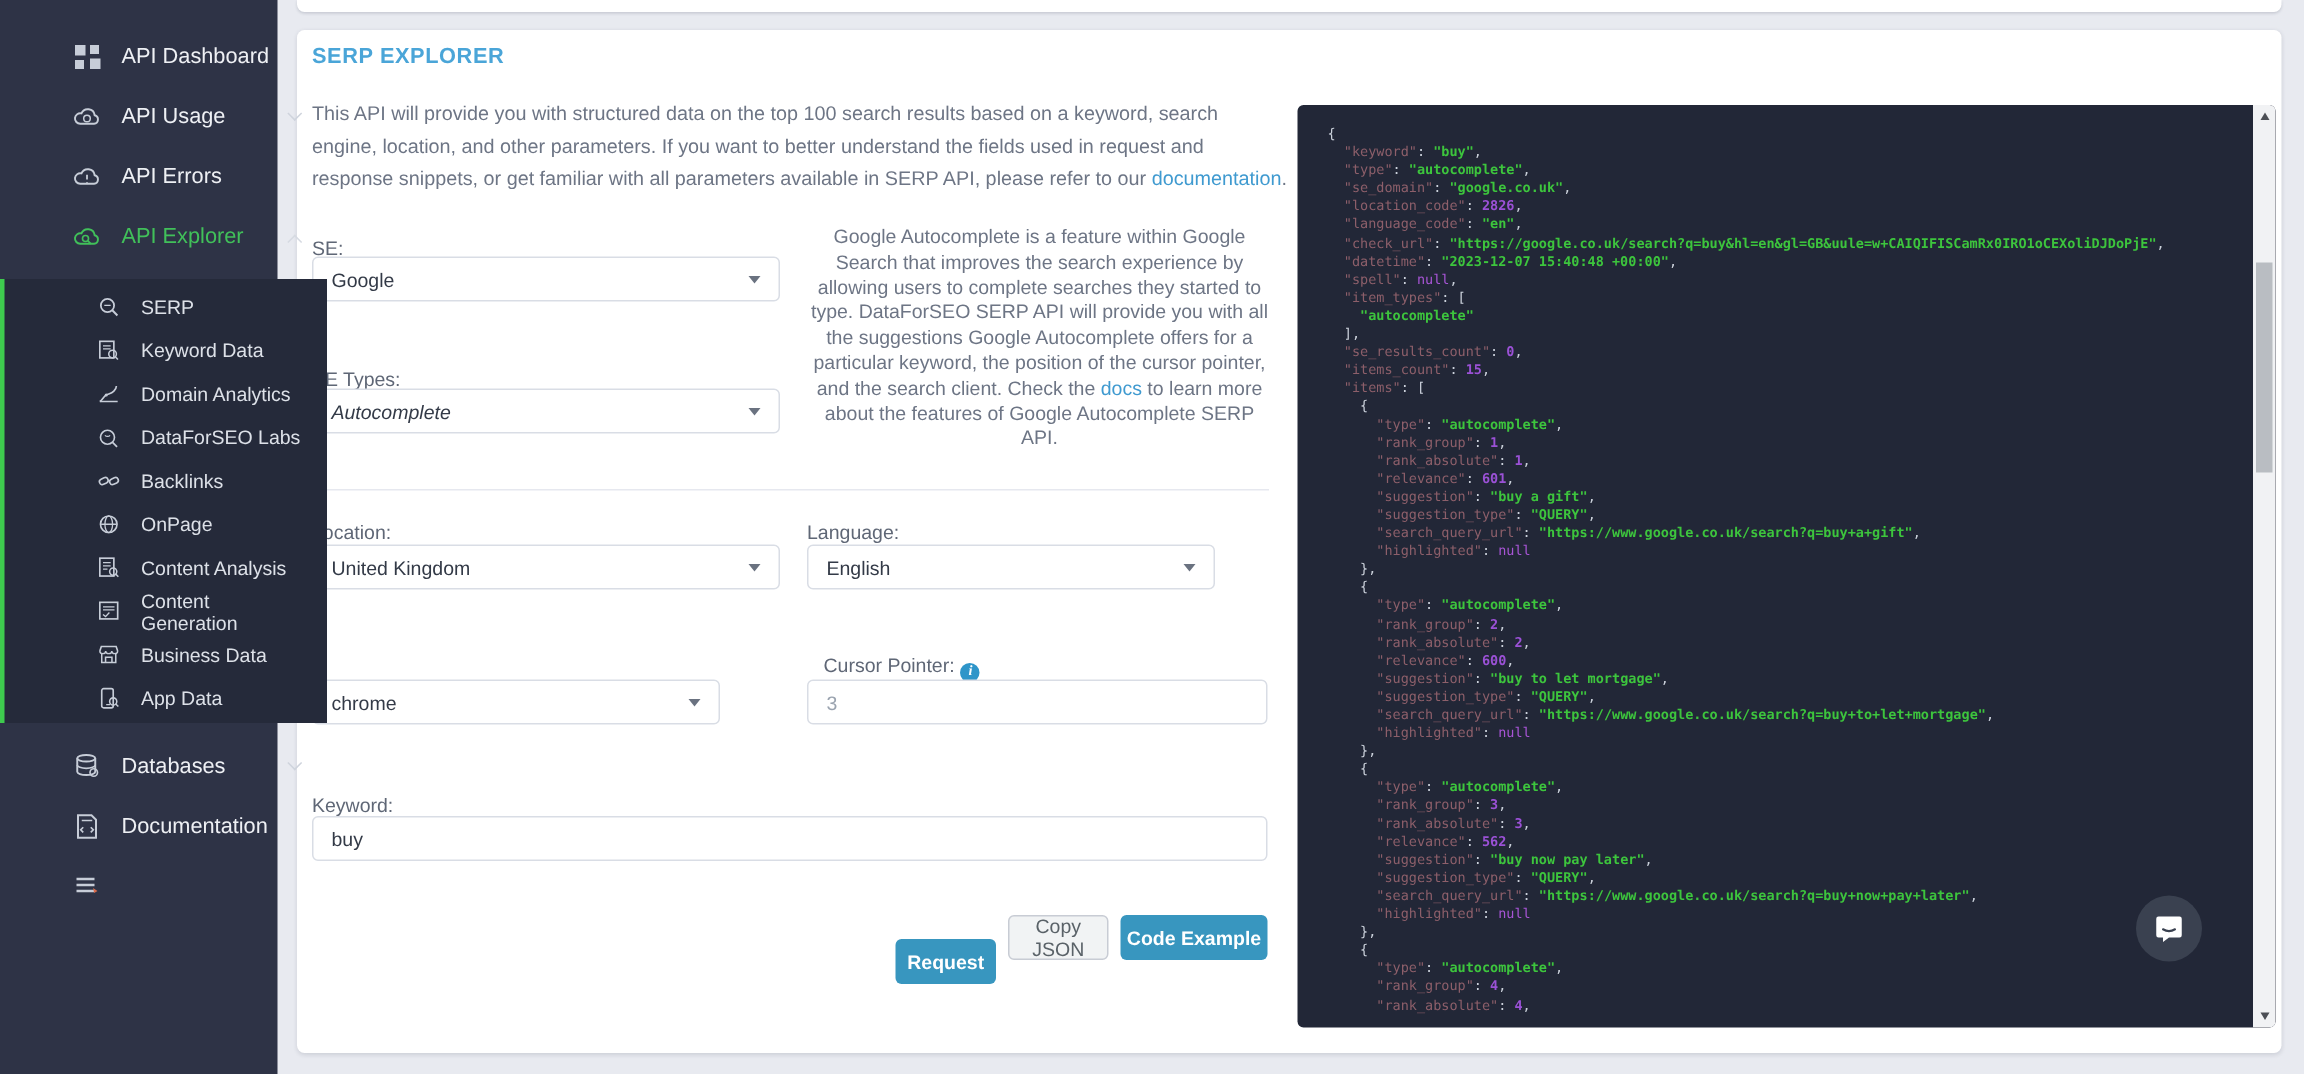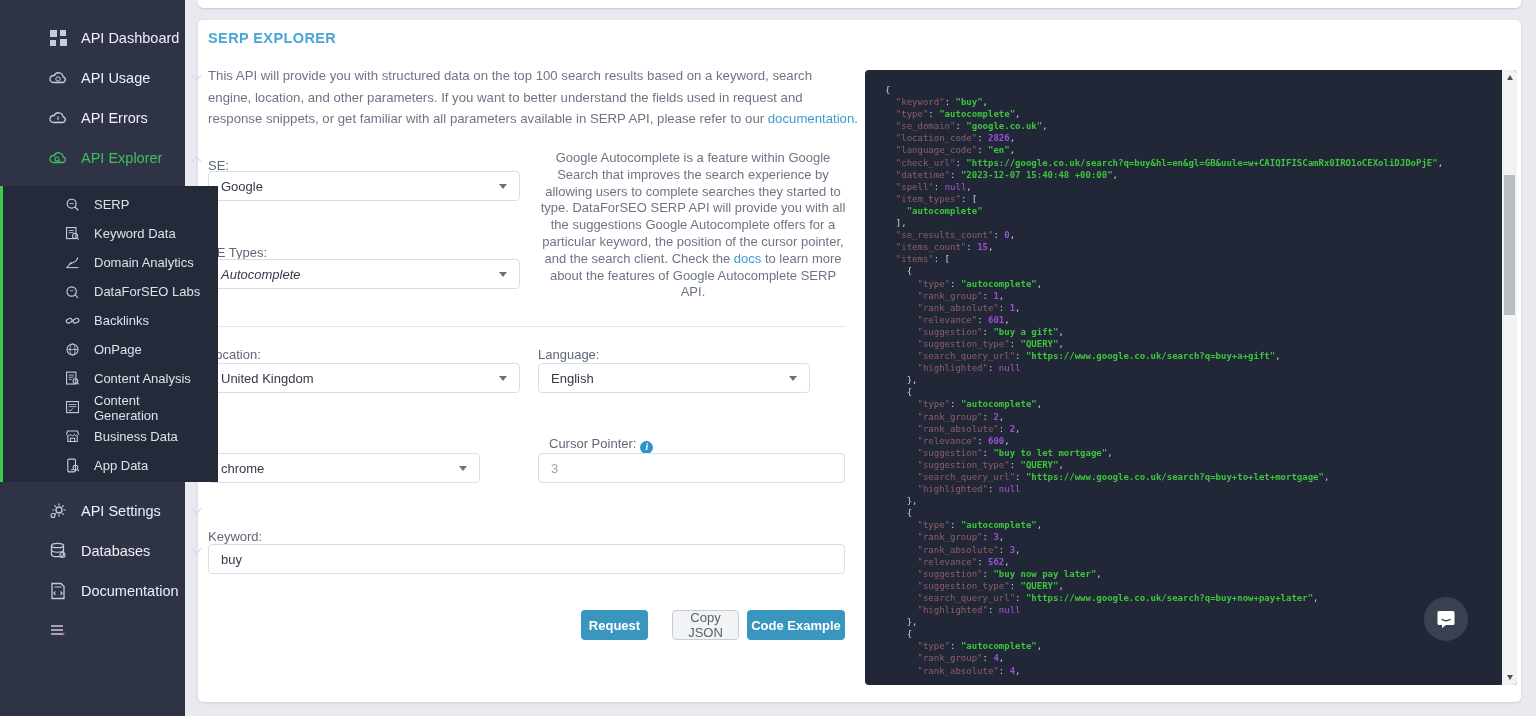--- a/index.html
+++ b/index.html
@@ -57,21 +57,21 @@
   .info-icon { display:inline-block; width:13px; height:13px; border-radius:50%;
     background:#2e95c9; color:#fff; font-size:9.5px; font-weight:bold; text-align:center;
     line-height:13px; vertical-align:-2px; margin-left:4px; cursor:pointer;
     font-family:"Liberation Serif", serif; font-style:italic; }
 
   .btn { position:absolute; top:590px; height:30px; border-radius:4px; font-size:13px;
     font-weight:bold; display:flex; align-items:center; justify-content:center;
     cursor:pointer; border:none; font-family:"Liberation Sans", sans-serif; }
   .btn-primary { background:#3896bf; color:#fff; }
   .btn-secondary { background:#f1f3f4; color:#5a6268; border:1px solid #c8ccd4; font-weight:normal; }
-  #btn-request { left:383px; width:67px; }
+  #btn-request { left:399px; width:67px;margin-top:16px; }
   #btn-copy-json { left:474px; width:67px; }
   #btn-code-example { left:549px; width:98px; }
 
   
   .code-panel { position:absolute; left:667px; top:50px; width:652px; height:615px;
     background:#222737; border-radius:4px; overflow:hidden; }
   .code-lines { position:absolute; left:0; top:14px; width:630px; padding-left:20px;
     font-family:"DejaVu Sans Mono", monospace; font-size:9px; line-height:12.1px;
     white-space:pre; }
   .tk-p { color:#ccd2dc; }
@@ -285,27 +285,20 @@
       <div class="nav-subitem">
         <svg class="ni-icon" viewBox="0 0 20 20">
           <use href="#sym-app-data"></use>
         </svg>
         <span class="ni-label">App Data</span>
       </div>
     </div>
   <div class="nav-group" id="nav-bottom">
       <div class="nav-item">
         <svg class="ni-icon" viewBox="0 0 20 20">
-          <use href="#sym-gear"></use>
-        </svg>
-        <span class="ni-label">API Settings</span>
-        <span class="chev down"></span>
-      </div>
-      <div class="nav-item">
-        <svg class="ni-icon" viewBox="0 0 20 20">
           <use href="#sym-database"></use>
         </svg>
         <span class="ni-label">Databases</span>
         <span class="chev down"></span>
       </div>
       <div class="nav-item">
         <svg class="ni-icon" viewBox="0 0 20 20">
           <use href="#sym-documentation"></use>
         </svg>
         <span class="ni-label">Documentation</span>

